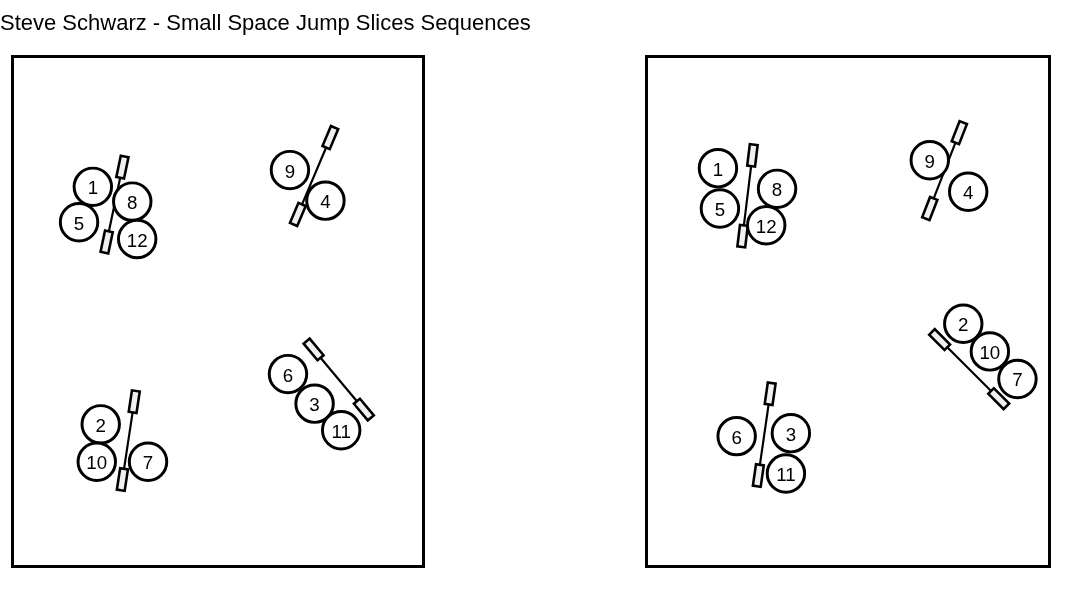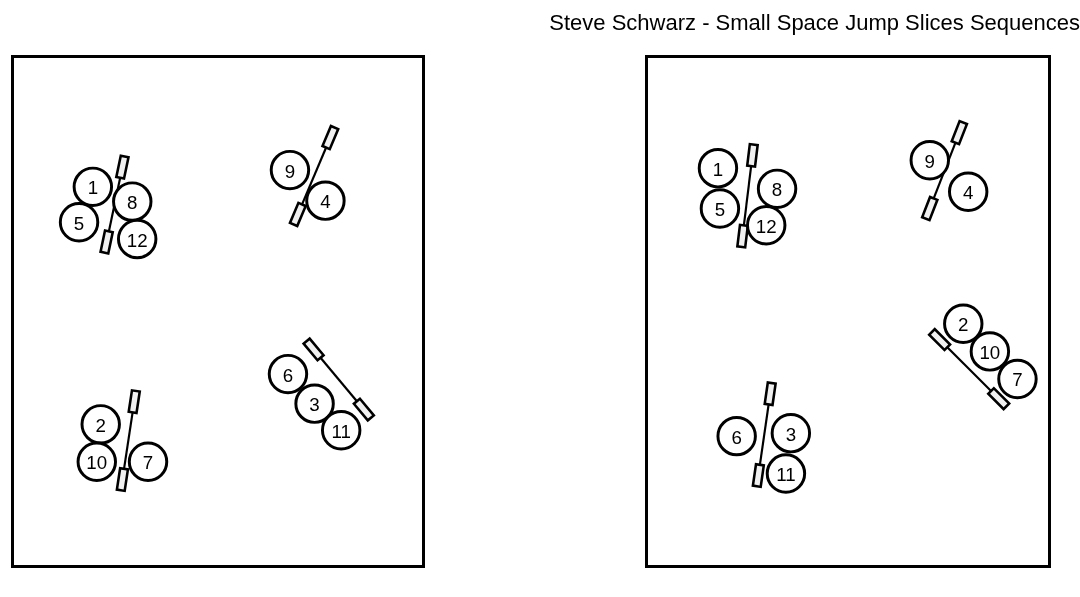--- a/index.html
+++ b/index.html
@@ -18,21 +18,21 @@
   #root {
     position: relative;
     width: 1080px;
     height: 597px;
   }
   .title {
     position: absolute;
     left: 0;
     top: 10px;
     width: 1080px;
-    text-align: right;
+    text-align: left;
     font-size: 22px;
     font-family: "Liberation Sans", sans-serif;
     color: #000000;
     letter-spacing: 0px;
     white-space: nowrap;
   }
   .panel {
     position: absolute;
     background: #ffffff;
     border: 3px solid #000000;

